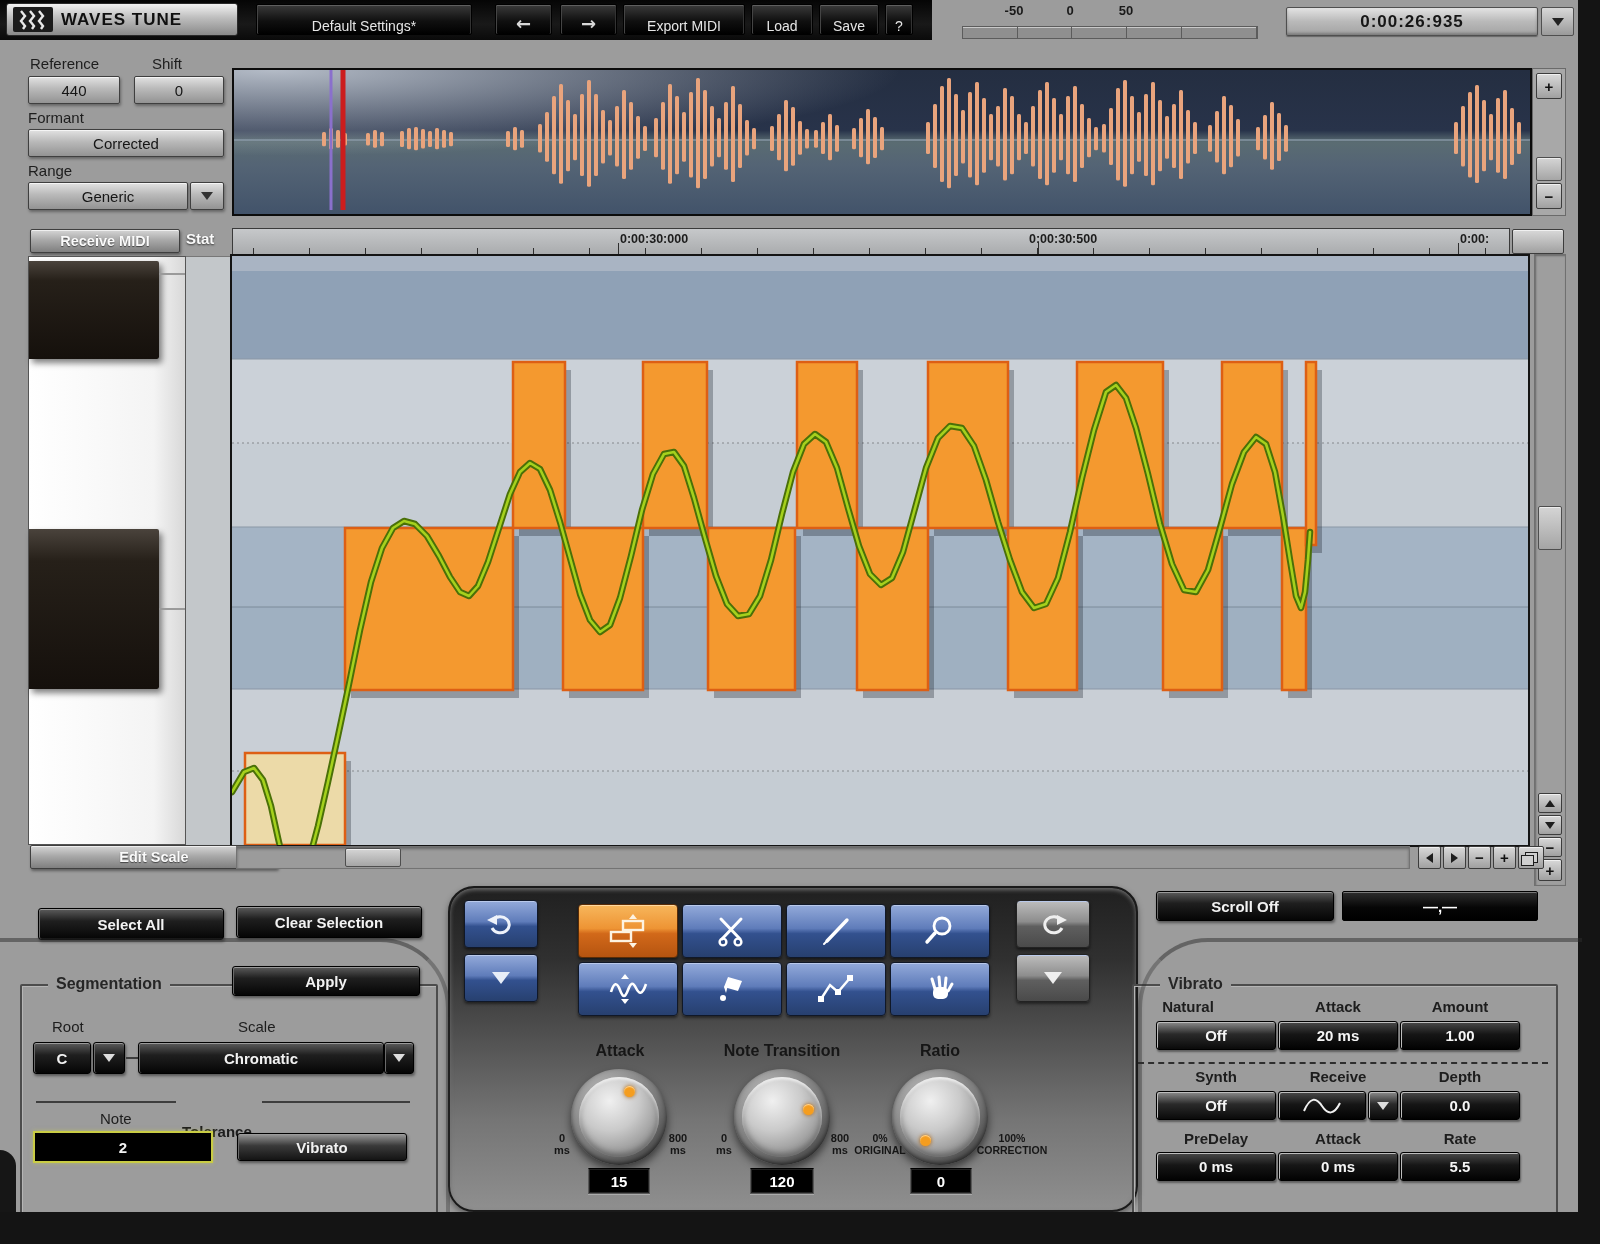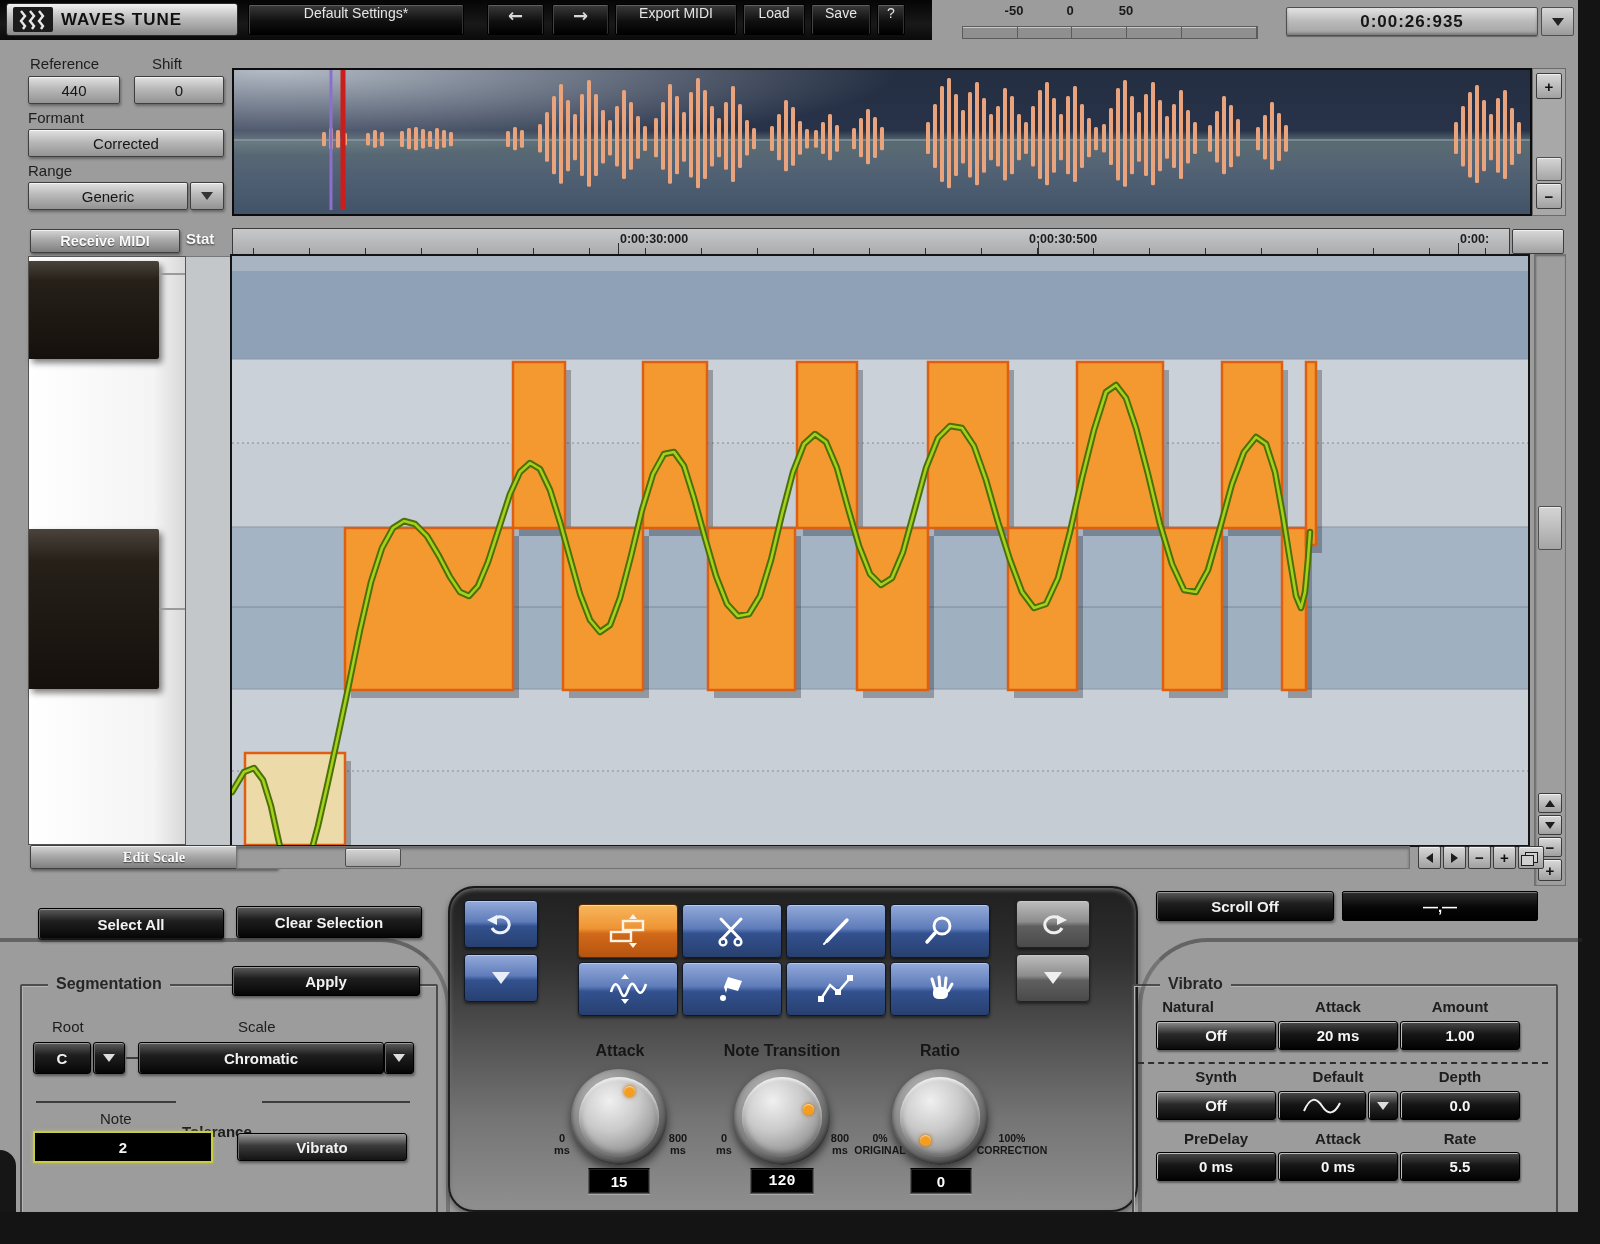--- a/index.html
+++ b/index.html
@@ -10,22 +10,22 @@
   
   #titlebar{position:absolute;left:0;top:0;width:932px;height:40px;
             background:linear-gradient(180deg,#050505,#191919 60%,#0a0a0a);}
   #logo-plate{position:absolute;left:6px;top:3px;width:232px;height:33px;border-radius:3px;
               background:linear-gradient(180deg,#f2f2f2,#bdbdbd 45%,#8a8a8a);border:1px solid #2a2a2a;
               display:flex;align-items:center;gap:8px;padding-left:6px;box-sizing:border-box;}
   #logo-mark{width:40px;height:25px;background:#1c1c1c;border-radius:2px;display:flex;align-items:center;justify-content:center;}
   #logo-text{font-weight:bold;font-size:17px;letter-spacing:1px;color:#101010;}
   .tb-btn{position:absolute;top:4px;height:31px;background:linear-gradient(180deg,#3a3a3a,#101010 55%,#000);
           border:1px solid #000;box-shadow:inset 0 1px 0 #5f5f5f,inset 1px 0 0 #444,inset -1px 0 0 #333;
-          color:#e6e6e6;font-size:14px;display:flex;align-items:flex-start;justify-content:center;
-          border-radius:2px;box-sizing:border-box;cursor:default;}
+          color:#e6e6e6;font-size:14px;display:flex;align-items:flex-end;justify-content:center;
+          border-radius:2px;box-sizing:border-box;cursor:default;margin-left:8px;}
   .tb-arrow{font-family:"DejaVu Sans",sans-serif;font-size:18px;font-weight:bold;color:#d8d8d8;}
   #meter-labels span{position:absolute;top:3px;transform:translateX(-50%);font-size:13px;font-weight:bold;color:#1a1a1a;}
   #meter-bar{position:absolute;left:962px;top:26px;width:296px;height:13px;display:flex;
              border:1px solid #5c5c5c;box-sizing:border-box;background:#8f8f8f;}
   #meter-bar .cell{border-right:1px solid #5c5c5c;box-shadow:inset 0 1px 0 #c9c9c9;}
   #time-display{position:absolute;left:1286px;top:7px;width:252px;height:29px;
                 background:linear-gradient(180deg,#e3e3e3,#b9b9b9 50%,#a3a3a3);
                 border:1px solid #4f4f4f;box-shadow:inset 0 -2px 3px rgba(0,0,0,.25),0 1px 1px #666;
                 display:flex;align-items:center;justify-content:center;
                 font-size:17px;font-weight:bold;color:#161616;letter-spacing:1px;border-radius:2px;box-sizing:border-box;}
@@ -468,21 +468,21 @@
         <span class="tri tri-up"></span>
       </div>
     <div class="sq-btn abs" style="left:3px;top:560px;width:24px;height:20px;">
         <span class="tri tri-dn"></span>
       </div>
     <div class="sq-btn abs" style="left:3px;top:582px;width:24px;height:20px;">−</div>
     <div class="sq-btn abs" style="left:3px;top:604px;width:24px;height:22px;">+</div>
   </div>
 
   <div id="hscroll-row">
-    <div class="metal-btn abs" style="left:2px;top:0;width:248px;height:24px;font-family:Liberation Serif, serif;">
+    <div class="metal-btn abs" style="left:2px;top:0;width:248px;height:24px;">
       <span>Edit Scale</span>
     </div>
     <div id="hscroll-track">
       <div class="scroll-thumb abs" style="left:108px;top:1px;width:56px;height:19px;"></div>
     </div>
     <div class="sq-btn abs" style="left:1390px;top:1px;width:23px;height:23px;">
         <span class="tri tri-left"></span>
       </div>
     <div class="sq-btn abs" style="left:1415px;top:1px;width:23px;height:23px;">
         <span class="tri tri-right"></span>
@@ -633,21 +633,21 @@
     <div class="mm-lbl" style="left:112px;top:244px;"><span>0</span><br><span>ms</span></div>
     <div class="mm-lbl" style="left:228px;top:244px;"><span>800</span><br><span>ms</span></div>
     <div class="mm-lbl" style="left:274px;top:244px;"><span>0</span><br><span>ms</span></div>
     <div class="mm-lbl" style="left:390px;top:244px;"><span>800</span><br><span>ms</span></div>
     <div class="mm-lbl" style="left:430px;top:244px;font-size:10.5px;"><span>0%</span><br><span>ORIGINAL</span></div>
     <div class="mm-lbl" style="left:562px;top:244px;font-size:10.5px;"><span>100%</span><br><span>CORRECTION</span></div>
 
     <div class="val-box" style="left:138px;top:280px;width:62px;height:26px;">
         <span>15</span>
       </div>
-    <div class="val-box" style="left:300px;top:280px;width:64px;height:26px;font-family:Liberation Mono, monospace;">
+    <div class="val-box" style="left:300px;top:280px;width:64px;height:26px;">
         <span>120</span>
       </div>
     <div class="val-box" style="left:460px;top:280px;width:62px;height:26px;">
         <span>0</span>
       </div>
   </div>
 
   <div class="abs dk-btn" style="left:1156px;top:891px;width:178px;height:30px;">
     <span>Scroll Off</span>
   </div>
@@ -671,21 +671,21 @@
         <span>20 ms</span>
       </div>
     </div>
   <div class="vib-btn" style="left:1400px;top:1021px;">
       <div class="toggle-btn" style="background:linear-gradient(180deg,#4a4a4a,#161616 45%,#020202);">
         <span>1.00</span>
       </div>
     </div>
   <div id="vib-dash" style="left:1138px;top:1062px;width:410px;"></div>
   <div class="vib-lbl" style="left:1216px;top:1068px;">Synth</div>
-  <div class="vib-lbl" style="left:1338px;top:1068px;">Default</div>
+  <div class="vib-lbl" style="left:1338px;top:1068px;">Receive</div>
   <div class="vib-lbl" style="left:1460px;top:1068px;">Depth</div>
   <div class="vib-btn" style="left:1156px;top:1091px;">
       <div class="toggle-btn">
         <span>Off</span>
       </div>
     </div>
   <div class="vib-btn" style="left:1278px;top:1091px;width:88px;">
     <div class="toggle-btn" style="background:linear-gradient(180deg,#4a4a4a,#161616 45%,#020202);">
       <svg width="40" height="18" viewBox="0 0 40 18">
         <path d="M2,14 C8,0 14,0 20,9 C26,18 32,18 38,6" stroke="#f0f0f0" stroke-width="2" fill="none"></path>

